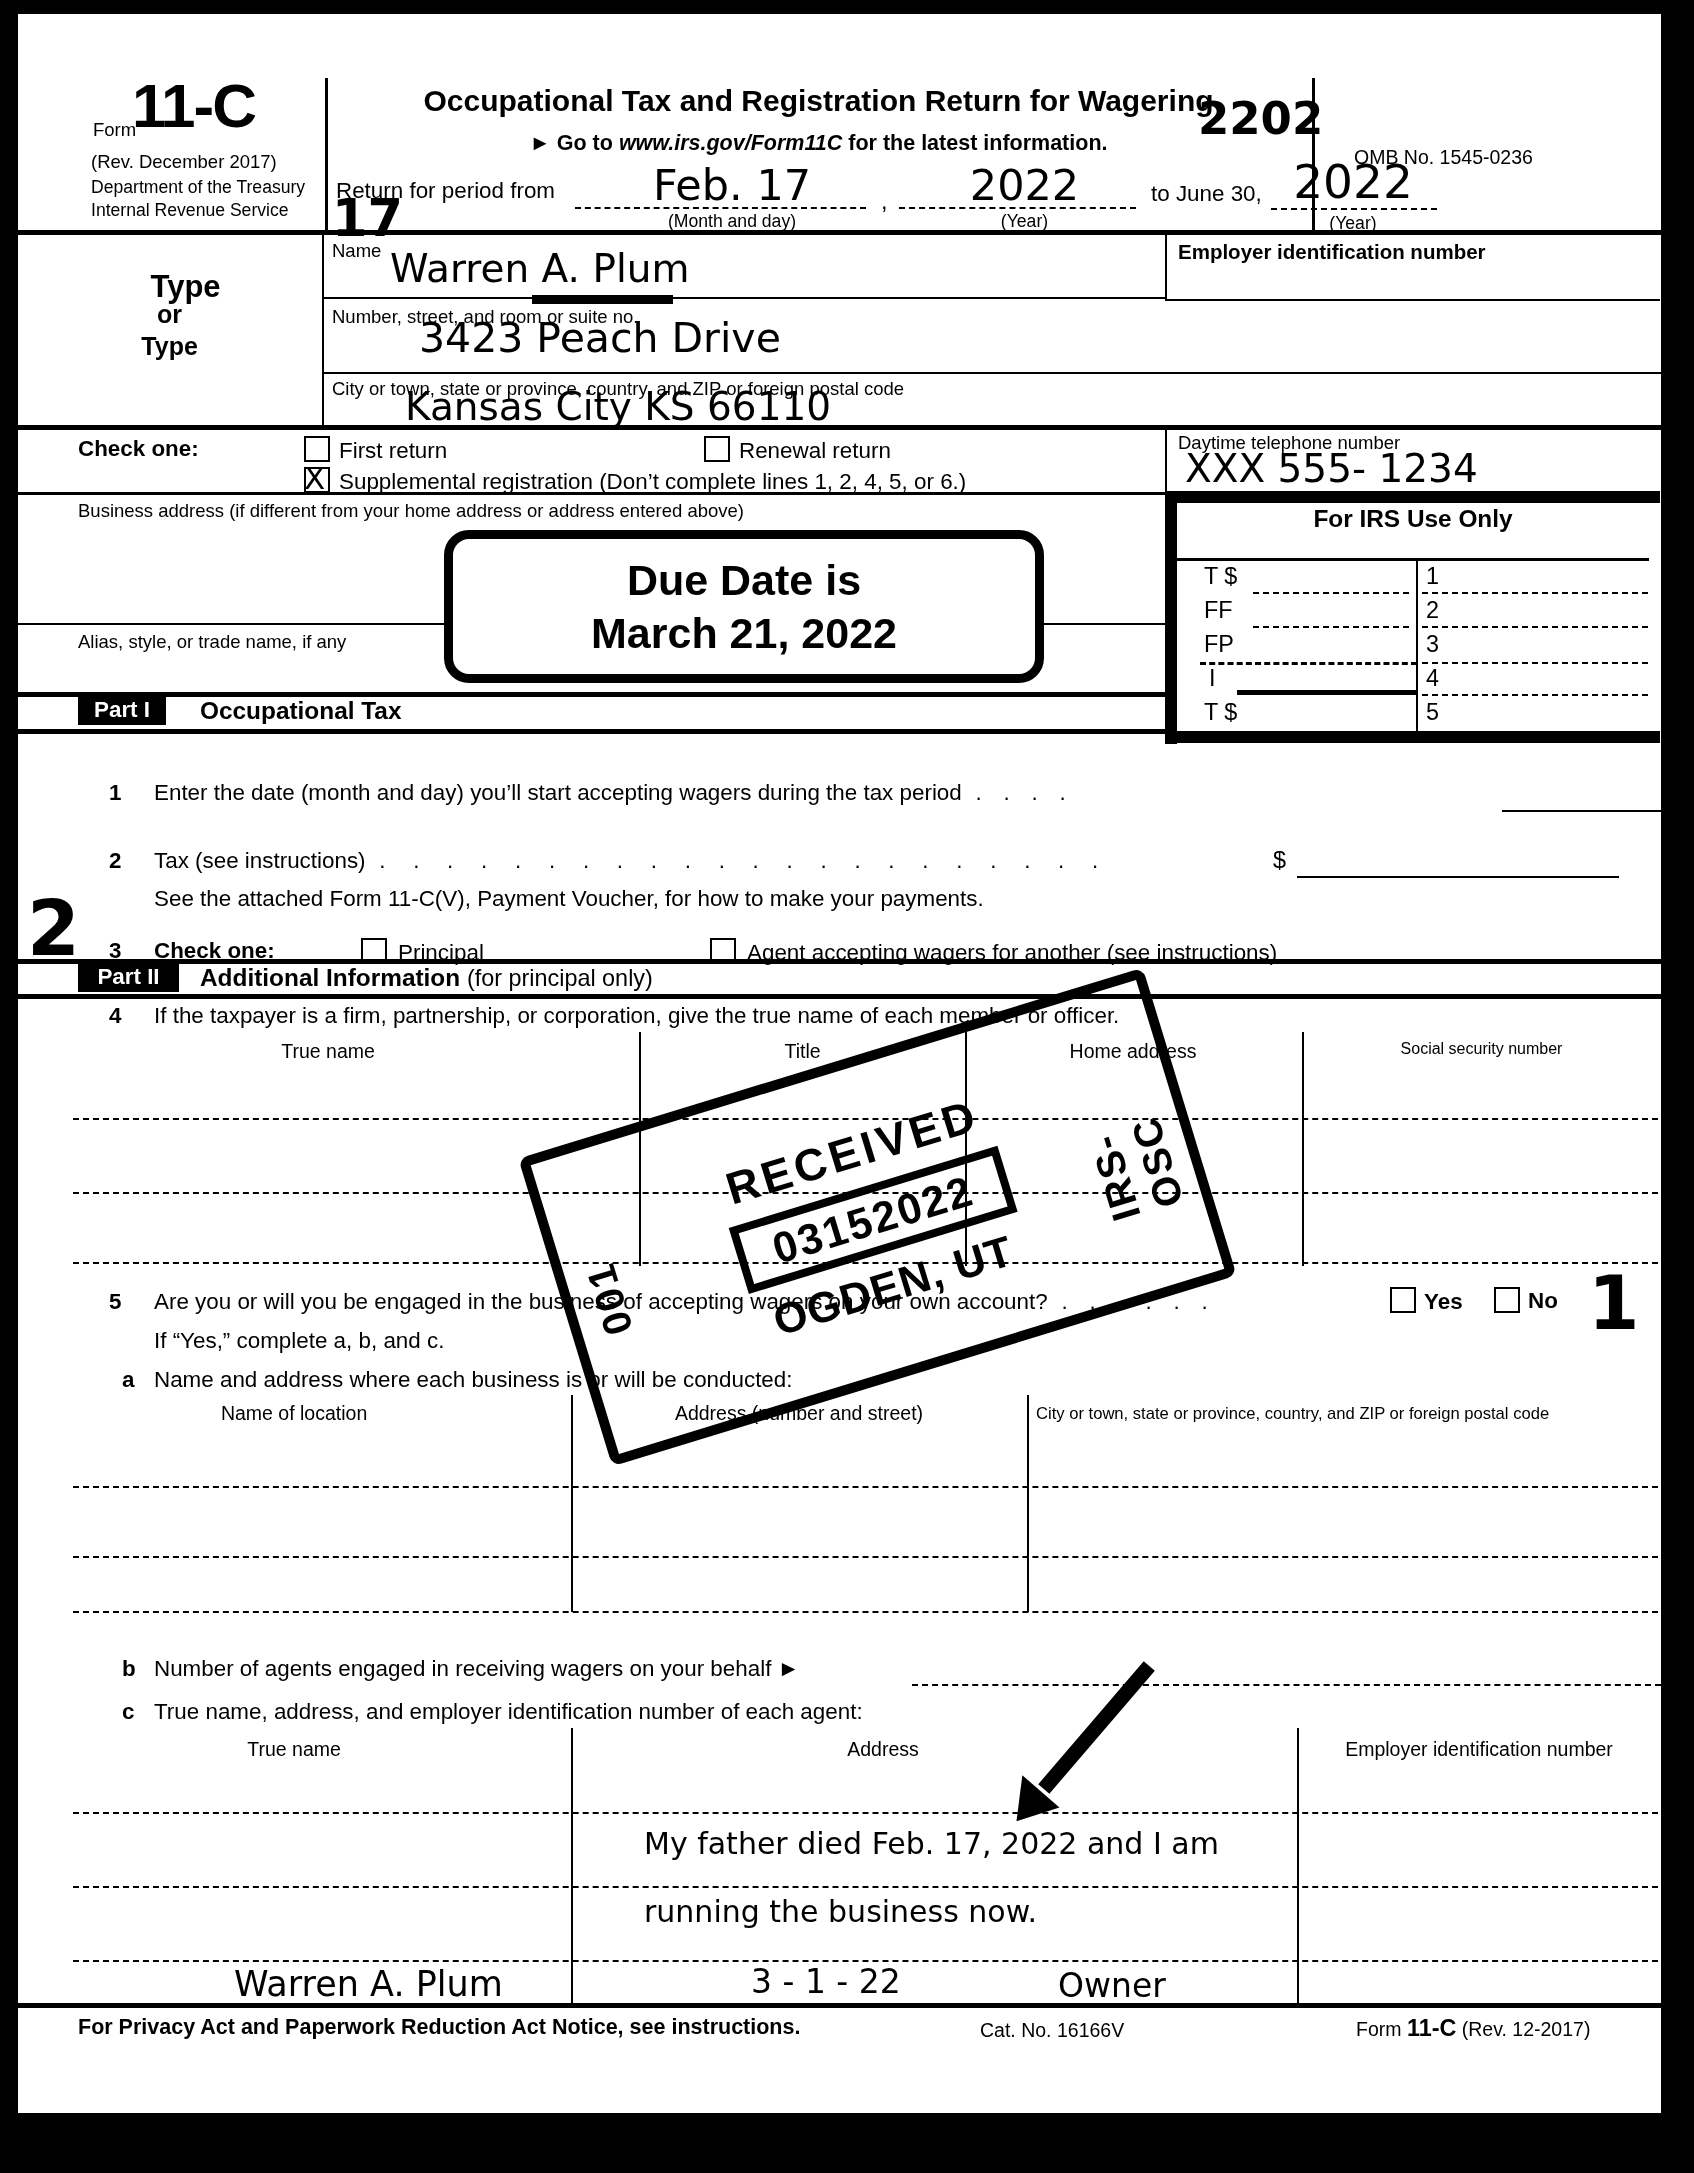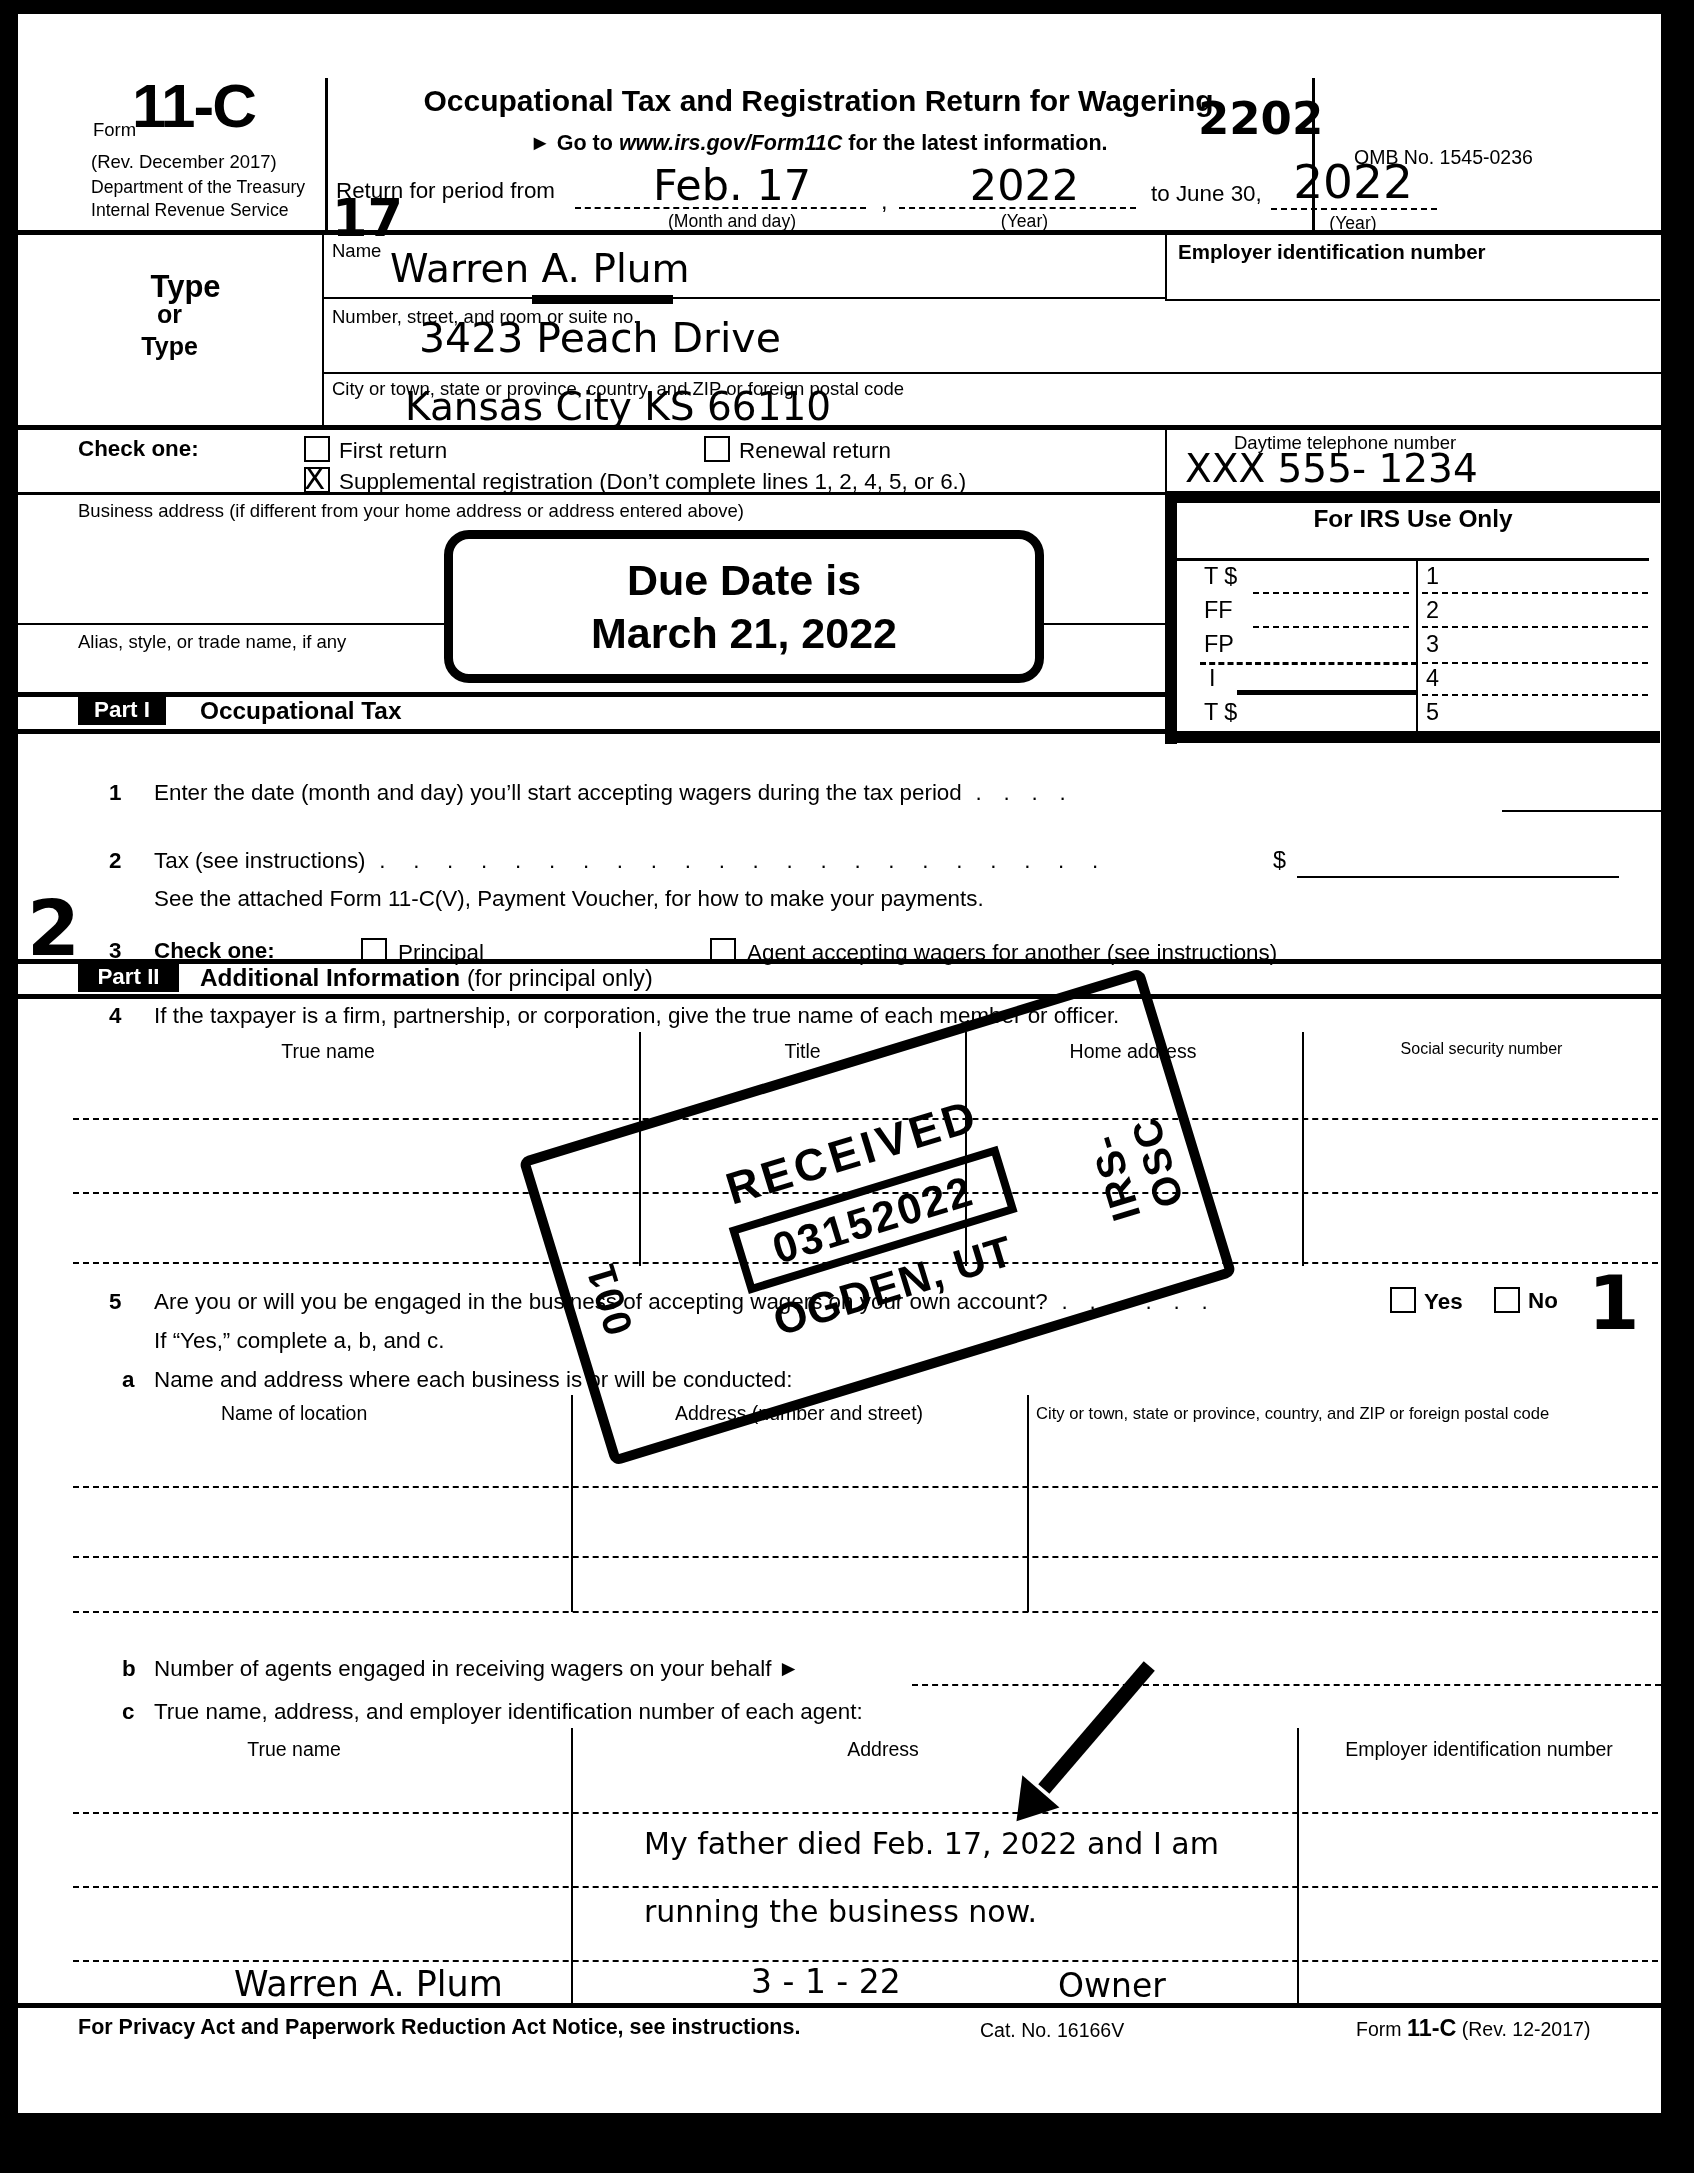--- a/index.html
+++ b/index.html
@@ -104,21 +104,21 @@
   <div class="t b" style="left:78px;top:436px">Check one:</div>
   <div class="cb" style="left:304px;top:436px"></div>
   <div class="t" style="left:339px;top:438px">First return</div>
   <div class="cb" style="left:704px;top:436px"></div>
   <div class="t" style="left:739px;top:438px">Renewal return</div>
   <div class="cb" style="left:304px;top:467px"></div>
   <div class="t hand" style="left:304px;top:460px;font-size:31px">X</div>
   <div class="t" style="left:339px;top:469px">Supplemental registration (Don’t complete lines 1, 2, 4, 5, or 6.)</div>
 
   <div class="vl" style="left:1165px;top:430px;width:2px;height:62px"></div>
-  <div class="t s" style="left:1234px;top:432px">Daytime telephone number</div>
+  <div class="t s" style="left:1178px;top:432px">Daytime telephone number</div>
   <div class="t hand" style="left:1185px;top:446px;font-size:39px">XXX 555- 1234</div>
 
   <div class="hl" style="left:17.6px;top:492px;width:1148px;height:2.9px"></div>
 
   <div class="t s" style="left:78px;top:500px">Business address (if different from your home address or address entered above)</div>
   <div class="hl" style="left:17.6px;top:623px;width:1148px;height:2px"></div>
   <div class="t s" style="left:78px;top:631px">Alias, style, or trade name, if any</div>
 
   <div class="duebox">
     <div class="b" style="font-size:43px;line-height:53px">Due Date is</div>

